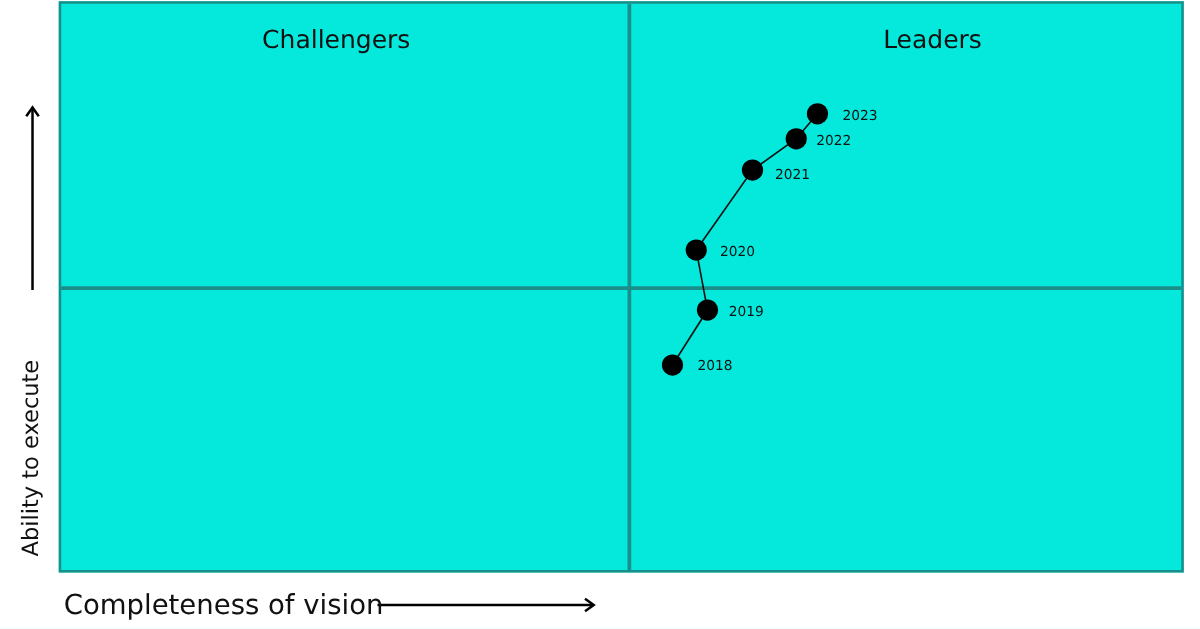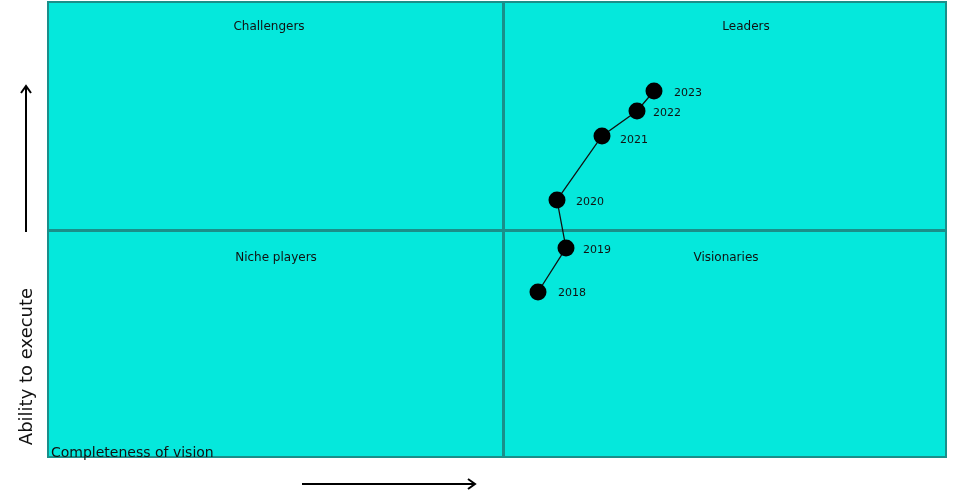--- a/index.html
+++ b/index.html
@@ -1,34 +1,32 @@
 <!DOCTYPE html>
 <html><head>
 <meta charset="utf-8">
 <style>
   html,body{margin:0;padding:0;background:#ffffff;}
   body{width:960px;height:503px;position:relative;overflow:hidden;font-family:"DejaVu Sans","Liberation Sans",sans-serif;color:#111;}
   .grid{position:absolute;left:47px;top:1px;width:896px;height:453px;background:#05e8dc;border:2px solid #1a8f8a;}
   .vdiv{position:absolute;left:453px;top:0;width:3px;height:100%;background:#1a8f8a;}
   .hdiv{position:absolute;left:0;top:226px;width:100%;height:3px;background:#1a8f8a;}
-  .qlabel{position:absolute;font-size:12px;color:#111;text-align:center;width:300px;}
+  .qlabel{position:absolute;font-size:20px;color:#111;text-align:center;width:300px;}
   svg.plot{position:absolute;left:0;top:0;}
   .ylabel{position:absolute;left:-60px;top:356px;width:170px;transform:rotate(-90deg);font-size:18px;text-align:center;}
-  .xlabel{position:absolute;left:51px;top:444px;font-size:14px;}
+  .xlabel{position:absolute;left:51px;top:472px;font-size:22px;}
 </style>
 </head>
 <body>
 
 <div class="grid">
   <div class="vdiv"></div>
   <div class="hdiv"></div>
   <div class="qlabel" style="left:70px;top:16px;">Challengers</div>
   <div class="qlabel" style="left:547px;top:16px;">Leaders</div>
-  <div class="qlabel" style="left:77px;top:247px;">Niche players</div>
-  <div class="qlabel" style="left:527px;top:247px;">Visionaries</div>
 </div>
 
 <svg class="plot" width="960" height="503">
   <polyline points="538,292 566,248 557,200 602,136 637,111 654,91" fill="none" stroke="#111" stroke-width="1.3"></polyline>
   <g>
     <circle cx="538" cy="292" r="8.5" fill="#000"></circle>
     <circle cx="566" cy="248" r="8.5" fill="#000"></circle>
     <circle cx="557" cy="200" r="8.5" fill="#000"></circle>
     <circle cx="602" cy="136" r="8.5" fill="#000"></circle>
     <circle cx="637" cy="111" r="8.5" fill="#000"></circle>

